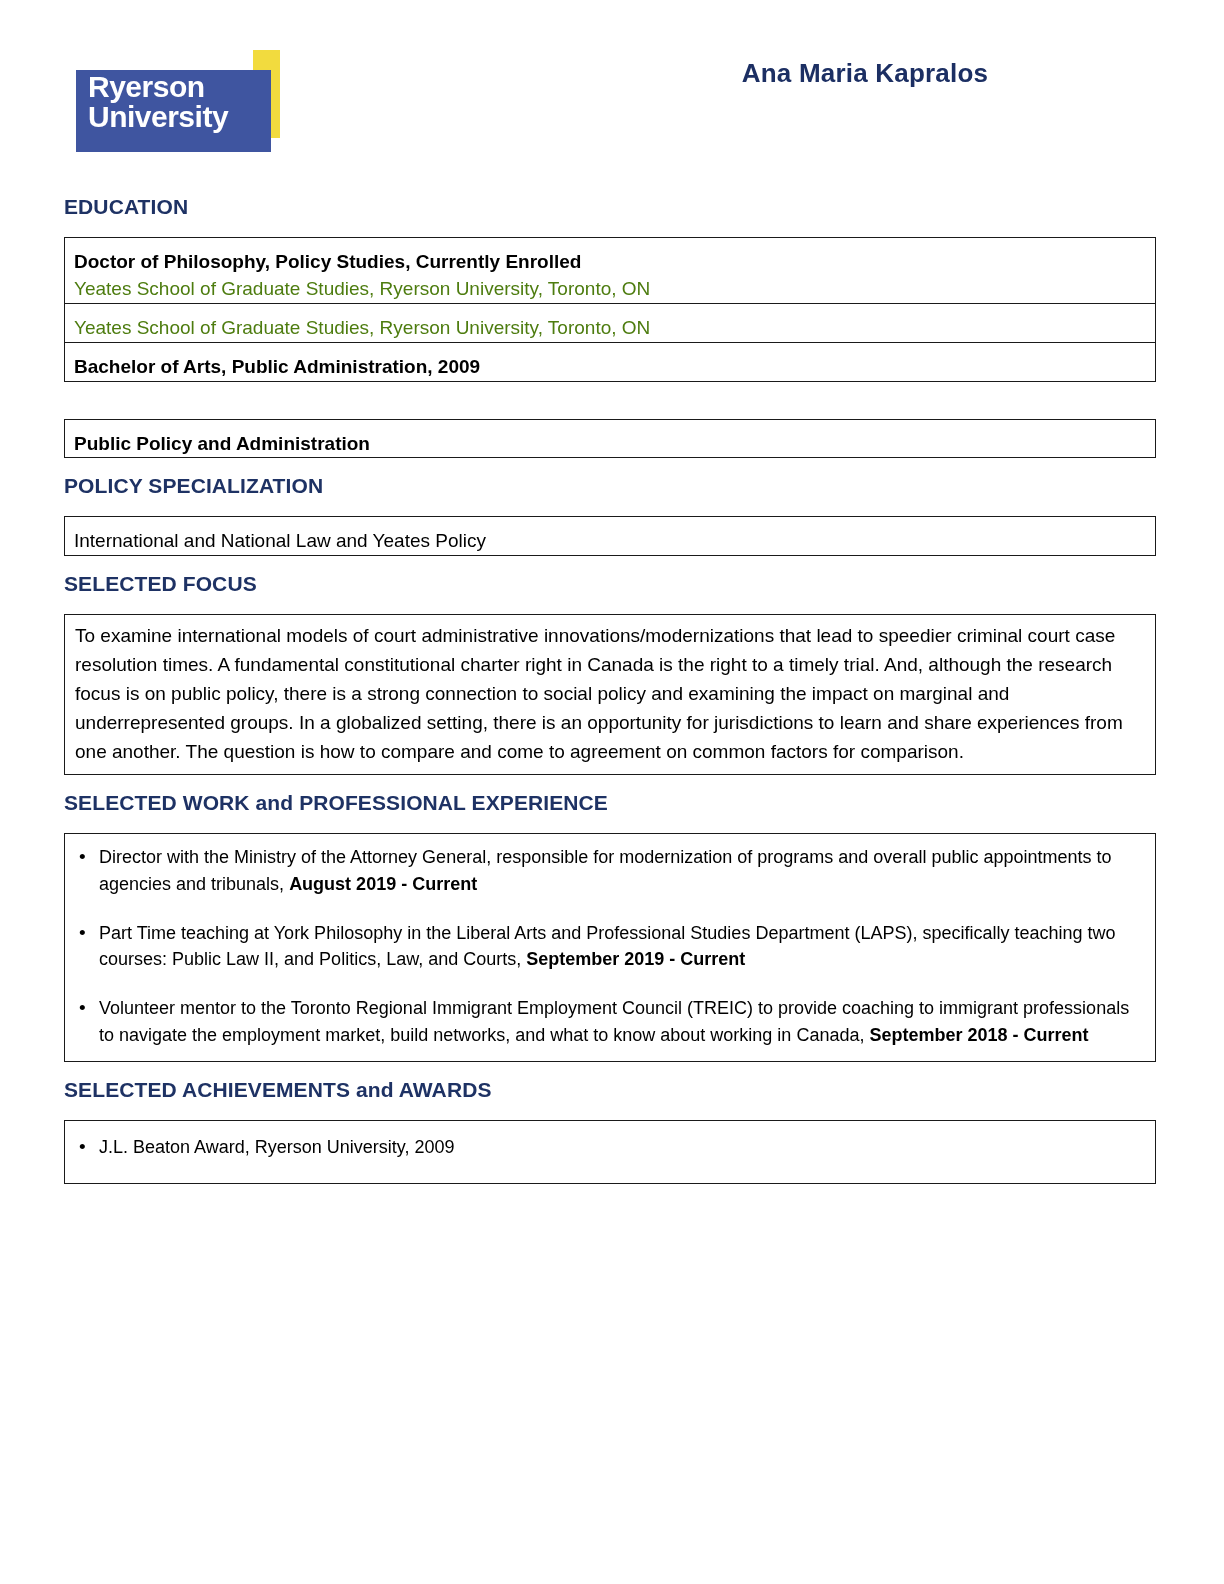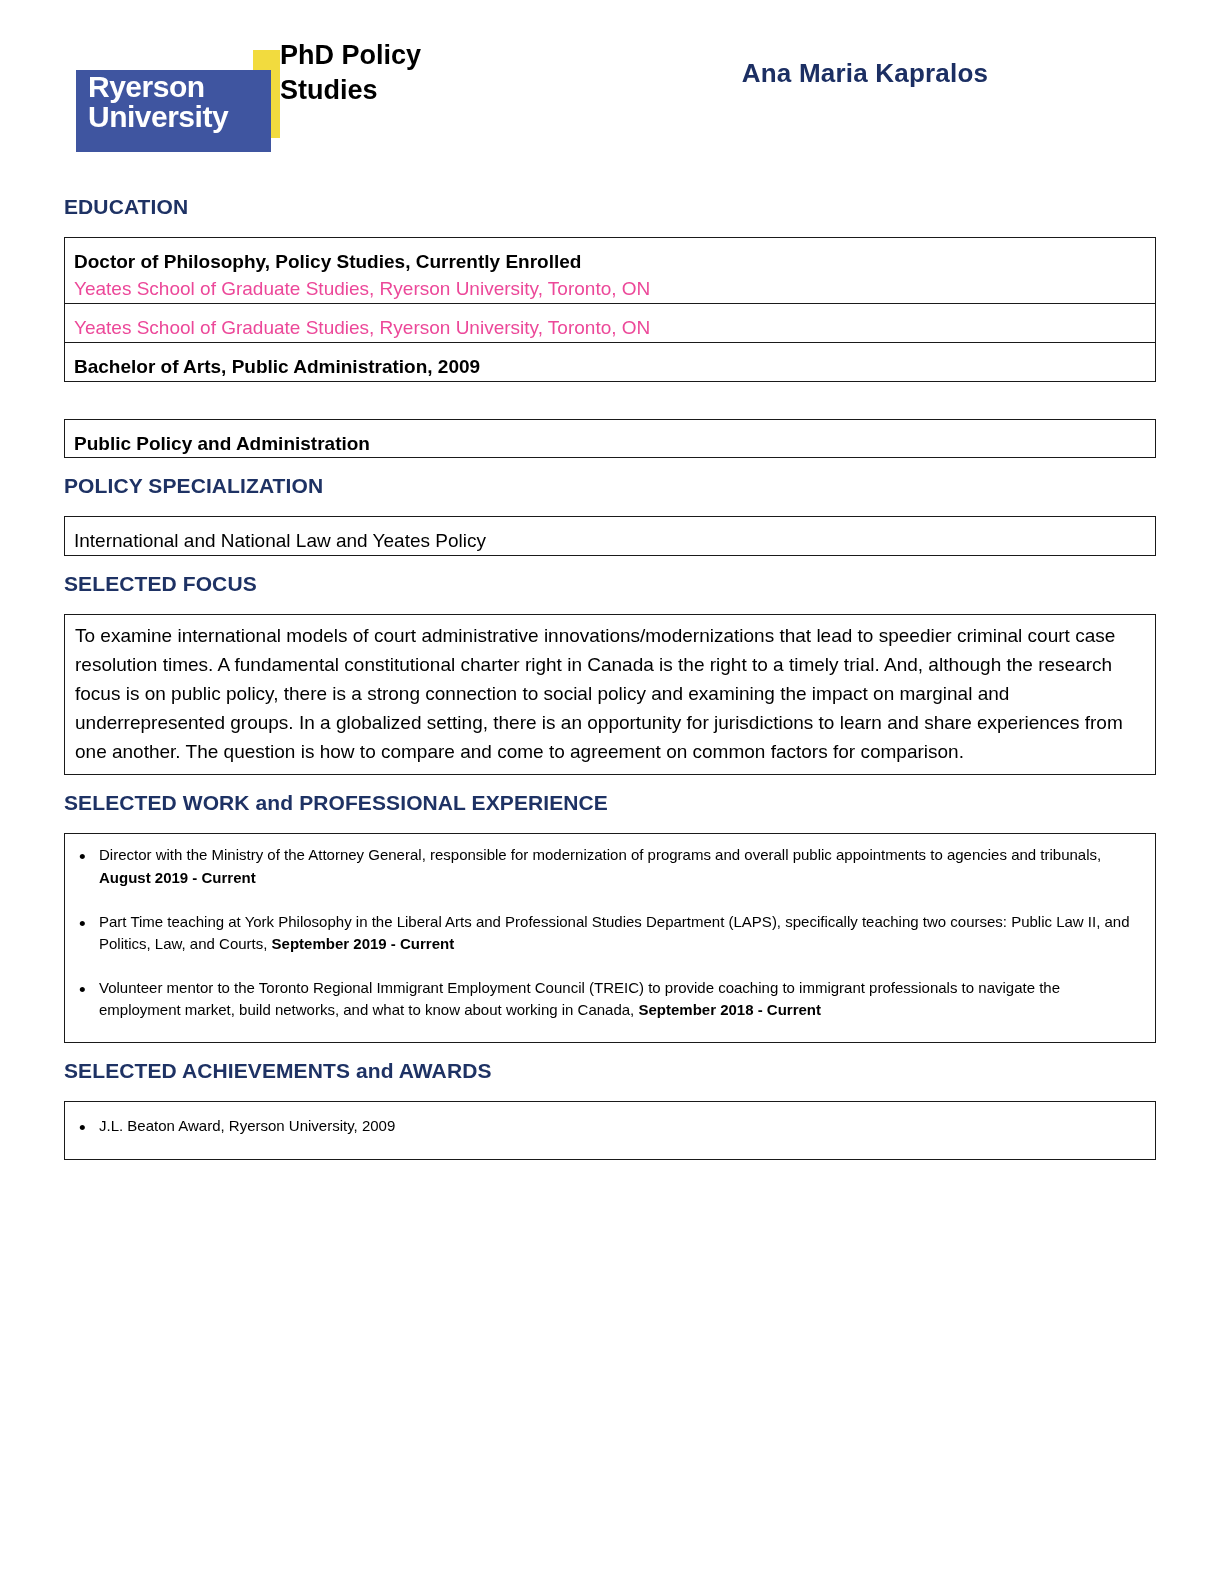--- a/index.html
+++ b/index.html
@@ -122,21 +122,21 @@
   .entry-title {
     font-weight: bold;
     font-size: 19px;
     line-height: 1.42;
     color: #000;
   }
   .entry-sub {
     font-weight: normal;
     font-size: 19px;
     line-height: 1.42;
-    color: #ec4899;
+    color: #4d7c0f;
   }
 
   .single-line-bold {
     font-weight: bold;
     font-size: 19px;
     line-height: 1.4;
   }
   .single-line {
     font-weight: normal;
     font-size: 19px;
@@ -150,25 +150,25 @@
   }
 
   ul.bullets {
     list-style: none;
     margin: 0;
     padding: 10px 12px 12px 12px;
   }
   ul.bullets li {
     position: relative;
     padding-left: 22px;
-    font-size: 15px;
+    font-size: 18px;
     line-height: 1.48;
     margin-bottom: 22px;
   }
-  ul.bullets li:last-child { margin-bottom: 8px; }
+  ul.bullets li:last-child { margin-bottom: 1px; }
   ul.bullets li::before {
     content: "\2022";
     position: absolute;
     left: 2px;
     top: -1px;
     font-size: 19px;
   }
   ul.bullets.single li { margin-bottom: 0; }
   ul.bullets.single { padding: 13px 12px 22px 12px; }
 
@@ -187,21 +187,20 @@
 
     <div class="logo-wrap">
       <div class="logo-yellow"></div>
       <div class="logo-blue"></div>
       <div class="logo-text">
         <span>Ryerson</span>
         <span class="logo-line2">University</span>
       </div>
     </div>
 
-    <div class="dept-title">PhD Policy Studies</div>
 
     <div class="person-name">Ana Maria Kapralos</div>
   </div>
 
   <div class="content">
 
     <h2 class="section-heading">EDUCATION</h2>
     <div class="gap-after-heading"></div>
 
     <div class="box">

